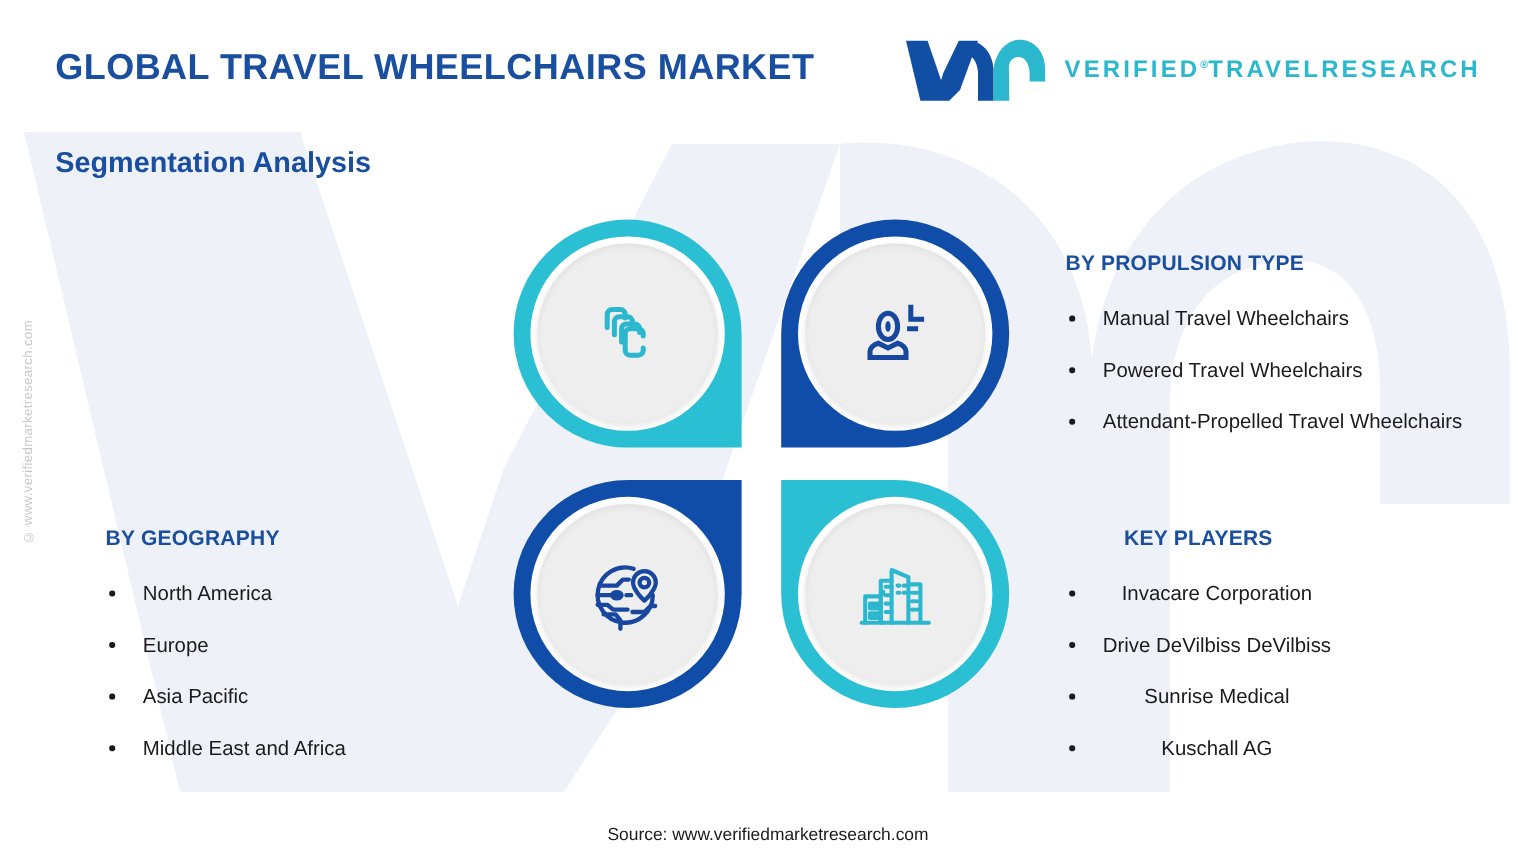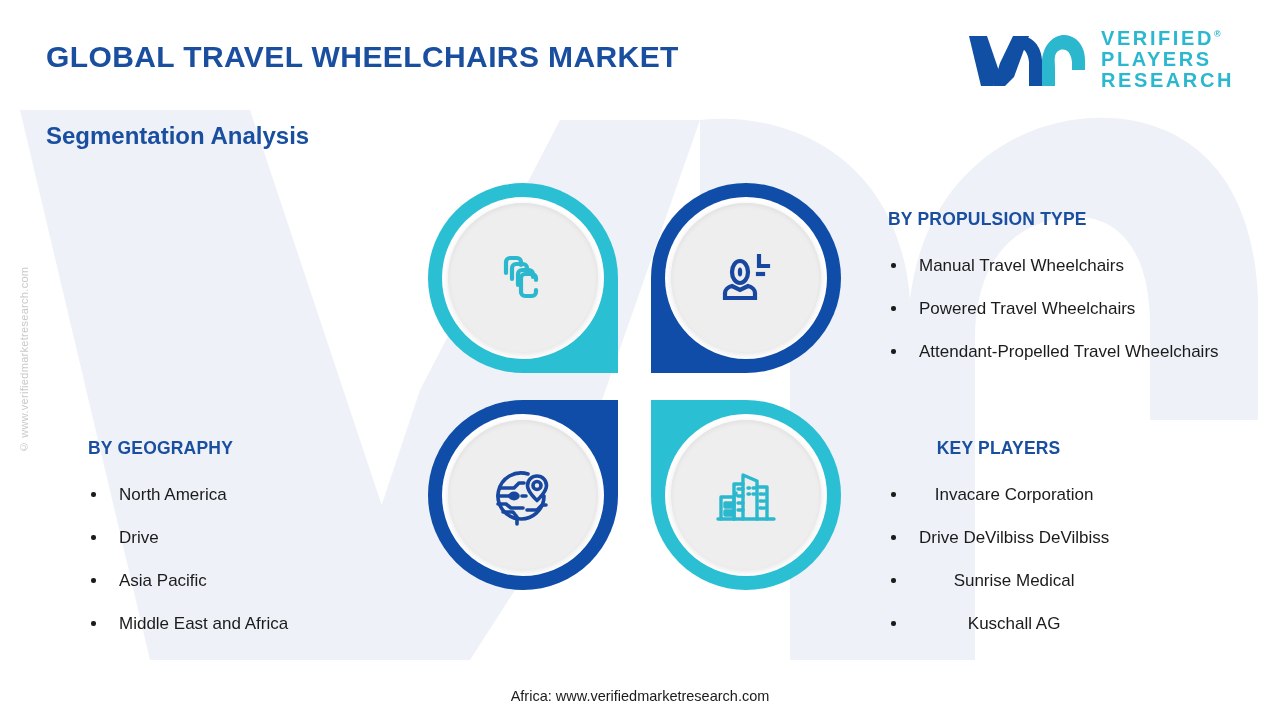--- a/index.html
+++ b/index.html
@@ -58,21 +58,21 @@
     right: 46px;
     top: 28px;
     display: flex;
     align-items: center;
     gap: 14px;
     z-index: 6;
   }
   .logo-mark { display: block; }
   .logo-text {
     display: flex;
-    flex-direction: column;
+    flex-direction: row;
     line-height: 1.05;
   }
   .logo-line {
     font-size: 20px;
     font-weight: bold;
     letter-spacing: 2.6px;
     color: #2BB8CE;
     position: relative;
     white-space: nowrap;
   }
@@ -227,33 +227,33 @@
 
   <div class="logo">
     <svg class="logo-mark" width="120" height="60" viewBox="0 0 120 60" xmlns="http://www.w3.org/2000/svg">
       <path d="M2 6 L20 6 L33 44 L26 56 L14 56 Z" fill="#114FA5"></path>
       <path d="M26 56 L33 33 L46 6 L62 6 L47 47 L38 56 Z" fill="#114FA5"></path>
       <path d="M46 8 C60 2 74 12 75 30 L75 56 L62 56 L62 32 C61 20 54 15 47 18 Z" fill="#114FA5"></path>
       <path d="M75 30 C77 12 90 2 103 6 C112 9 118 18 118 30 L118 40 L105 40 L105 32 C104 22 99 18 93 20 C86 23 88 30 88 38 L88 56 L75 56 Z" fill="#2BB8CE"></path>
     </svg>
     <div class="logo-text">
       <span class="logo-line"><span>VERIFIED</span><span class="logo-reg">®</span></span>
-      <span class="logo-line">PLAYERS</span>
+      <span class="logo-line">TRAVEL</span>
       <span class="logo-line">RESEARCH</span>
     </div>
   </div>
 
   <div class="side-watermark">© www.verifiedmarketresearch.com</div>
 
 
   <div class="block block-geo">
     <div class="block-heading">BY GEOGRAPHY</div>
     <ul class="bullet-list">
       <li class="bullet-item">North America</li>
-      <li class="bullet-item">Drive</li>
+      <li class="bullet-item">Europe</li>
       <li class="bullet-item">Asia Pacific</li>
       <li class="bullet-item">Middle East and Africa</li>
     </ul>
   </div>
 
   <div class="block block-prop">
     <div class="block-heading">BY PROPULSION TYPE</div>
     <ul class="bullet-list">
       <li class="bullet-item">Manual Travel Wheelchairs</li>
       <li class="bullet-item">Powered Travel Wheelchairs</li>
@@ -340,15 +340,15 @@
             <path d="M34 25 h1.5 M39 25 h1.5 M34 31 h1.5 M39 31 h1.5"></path>
             <path d="M11 40 h3.5 v4 h-3.5 Z M16 40 h3.5 v4 h-3.5 Z M11 48 h3.5 v4 h-3.5 Z M16 48 h3.5 v4 h-3.5 Z"></path>
             <path d="M22 30 v2"></path>
           </g>
         </svg>
       </div>
     </div>
 
   </div>
 
-  <div class="source">Africa: www.verifiedmarketresearch.com</div>
+  <div class="source">Source: www.verifiedmarketresearch.com</div>
 
 </div>
 
 </body></html>

